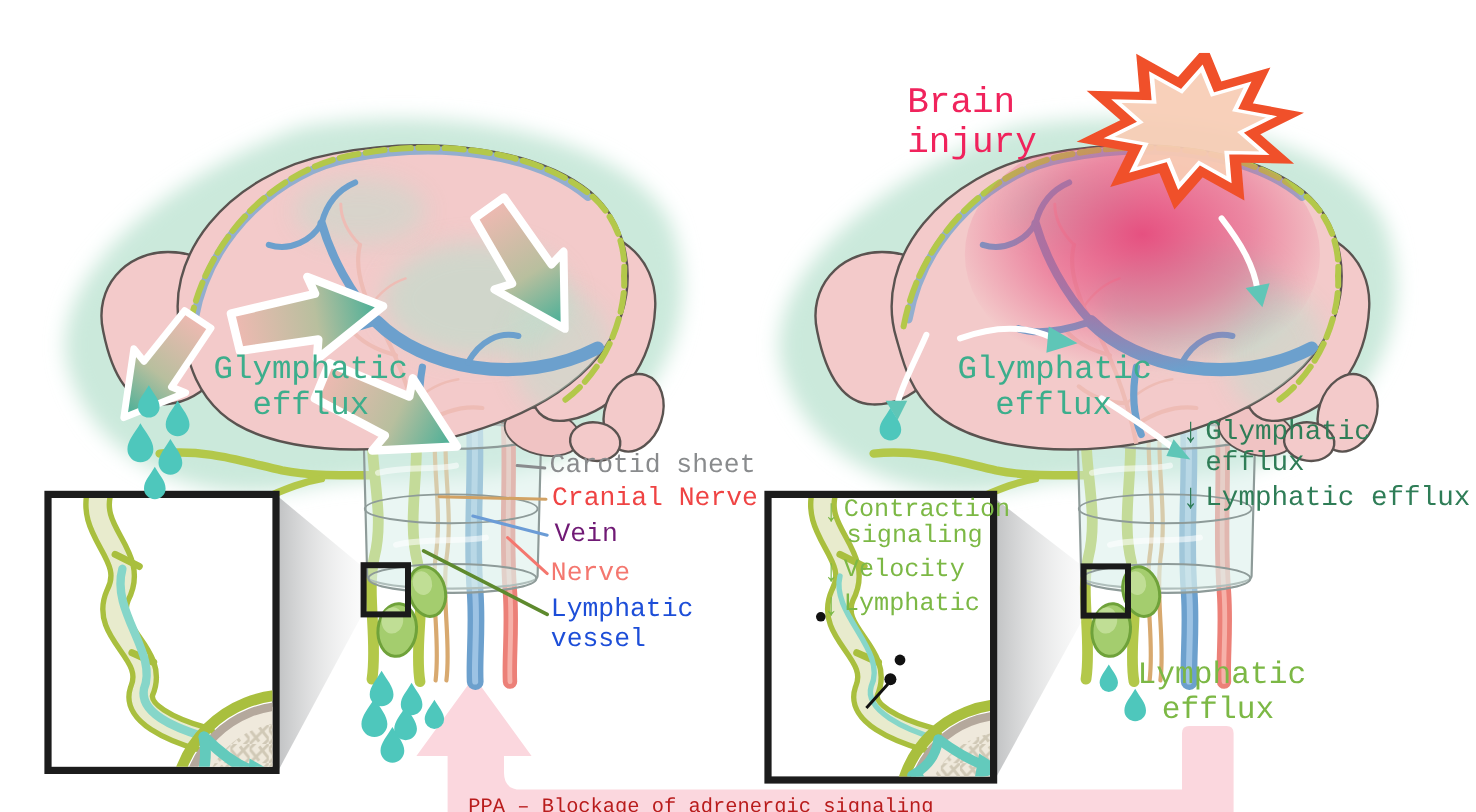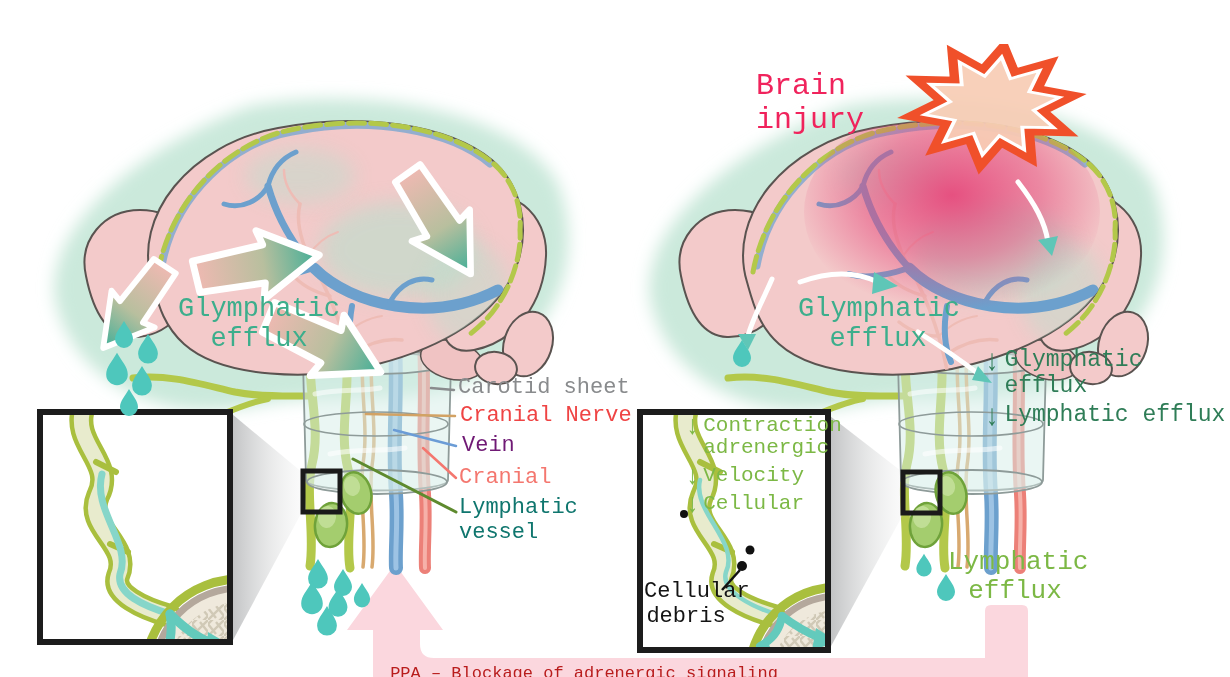--- a/index.html
+++ b/index.html
@@ -8,21 +8,21 @@
   .stage svg{position:absolute;left:0;top:0;}
   .txt{position:absolute;line-height:1.12;white-space:pre-line;}
   .brain-injury{left:756px;top:26px;width:170px;font-size:30px;color:#f0235c;}
   .glym-left{left:176px;top:250px;width:166px;text-align:center;font-size:27px;color:#3cae8c;}
   .glym-right{left:798px;top:250px;width:160px;text-align:center;font-size:27px;color:#3cae8c;}
   .legend-item{position:absolute;font-size:22px;line-height:1.12;}
   .lg-carotid{left:458px;top:332px;color:#898b8d;}
   .lg-cranial{left:460px;top:360px;color:#ef4444;}
   .lg-vein{left:462px;top:390px;color:#701a75;text-align:right;}
   .lg-artery{left:459px;top:422px;color:#f4776f;}
-  .lg-lymph{left:459px;top:452px;width:108px;color:#0f766e;}
+  .lg-lymph{left:459px;top:452px;width:108px;color:#1d4ed8;}
   .reductions{position:absolute;left:985px;top:303px;display:flex;flex-direction:column;gap:3px;}
   .red-row{display:flex;align-items:flex-start;gap:5px;color:#2f7d57;font-size:23px;}
   .red-row .dn{font-weight:bold;font-size:24px;line-height:1;transform:scaleY(1.25);transform-origin:top;}
   .inset-list{position:absolute;left:686px;top:371px;display:flex;flex-direction:column;gap:6px;width:142px;}
   .ins-row{display:flex;align-items:flex-start;gap:4px;color:#7cb845;font-size:21px;line-height:1.05;}
   .ins-row .dn{font-weight:bold;font-size:22px;line-height:1;transform:scaleY(1.2);transform-origin:top;}
   .ins-row .lbl{text-align:center;}
   .cell-debris{left:644px;top:536px;width:84px;text-align:center;font-size:22px;color:#141414;}
   .lymph-efflux{left:948px;top:504px;width:134px;text-align:center;font-size:26px;color:#7cb845;}
   .banner-text{left:584px;top:620px;transform:translateX(-50%);white-space:nowrap;
@@ -274,48 +274,47 @@
 </svg>
 
 <div class="txt brain-injury">Brain injury</div>
 
 <div class="txt glym-left">Glymphatic efflux</div>
 <div class="txt glym-right">Glymphatic efflux</div>
 
 <div class="legend-item lg-carotid">Carotid sheet</div>
 <div class="legend-item lg-cranial">Cranial Nerve</div>
 <div class="legend-item lg-vein">Vein</div>
-<div class="legend-item lg-artery">Cranial</div>
+<div class="legend-item lg-artery">Nerve</div>
 <div class="legend-item lg-lymph">Lymphatic vessel</div>
 
 <div class="reductions">
   <div class="red-row">
     <span class="dn">↓</span>
     <span>Glymphatic efflux</span>
   </div>
   <div class="red-row">
     <span class="dn">↓</span>
     <span>Lymphatic efflux</span>
   </div>
 </div>
 
 <div class="inset-list">
   <div class="ins-row">
     <span class="dn">↓</span>
-    <span class="lbl" style="width:118px">Contraction adrenergic</span>
+    <span class="lbl" style="width:118px">Contraction signaling</span>
   </div>
   <div class="ins-row">
     <span class="dn">↓</span>
     <span class="lbl">Velocity</span>
   </div>
   <div class="ins-row">
     <span class="dn">↓</span>
-    <span class="lbl">Cellular</span>
+    <span class="lbl">Lymphatic</span>
   </div>
 </div>
 
-<div class="txt cell-debris">Cellular debris</div>
 
 <div class="txt lymph-efflux">Lymphatic efflux</div>
 
 <div class="txt banner-text">PPA – Blockage of adrenergic signaling</div>
 
 </div>
 
 </body></html>

